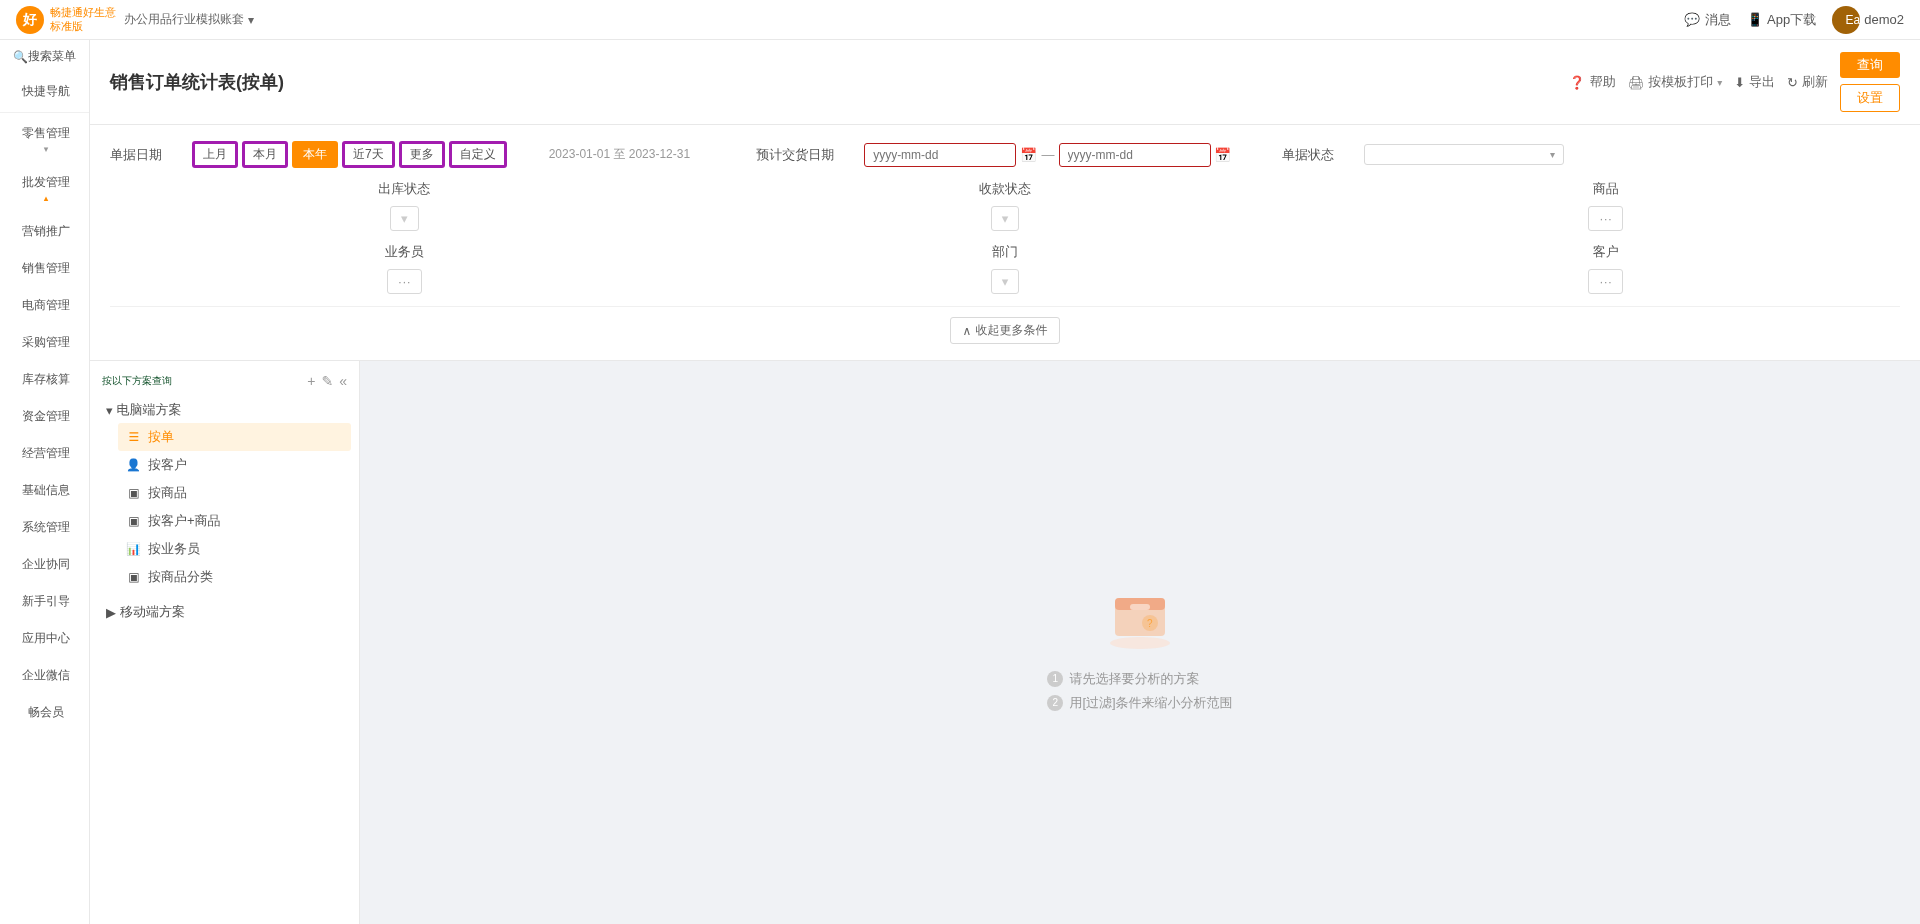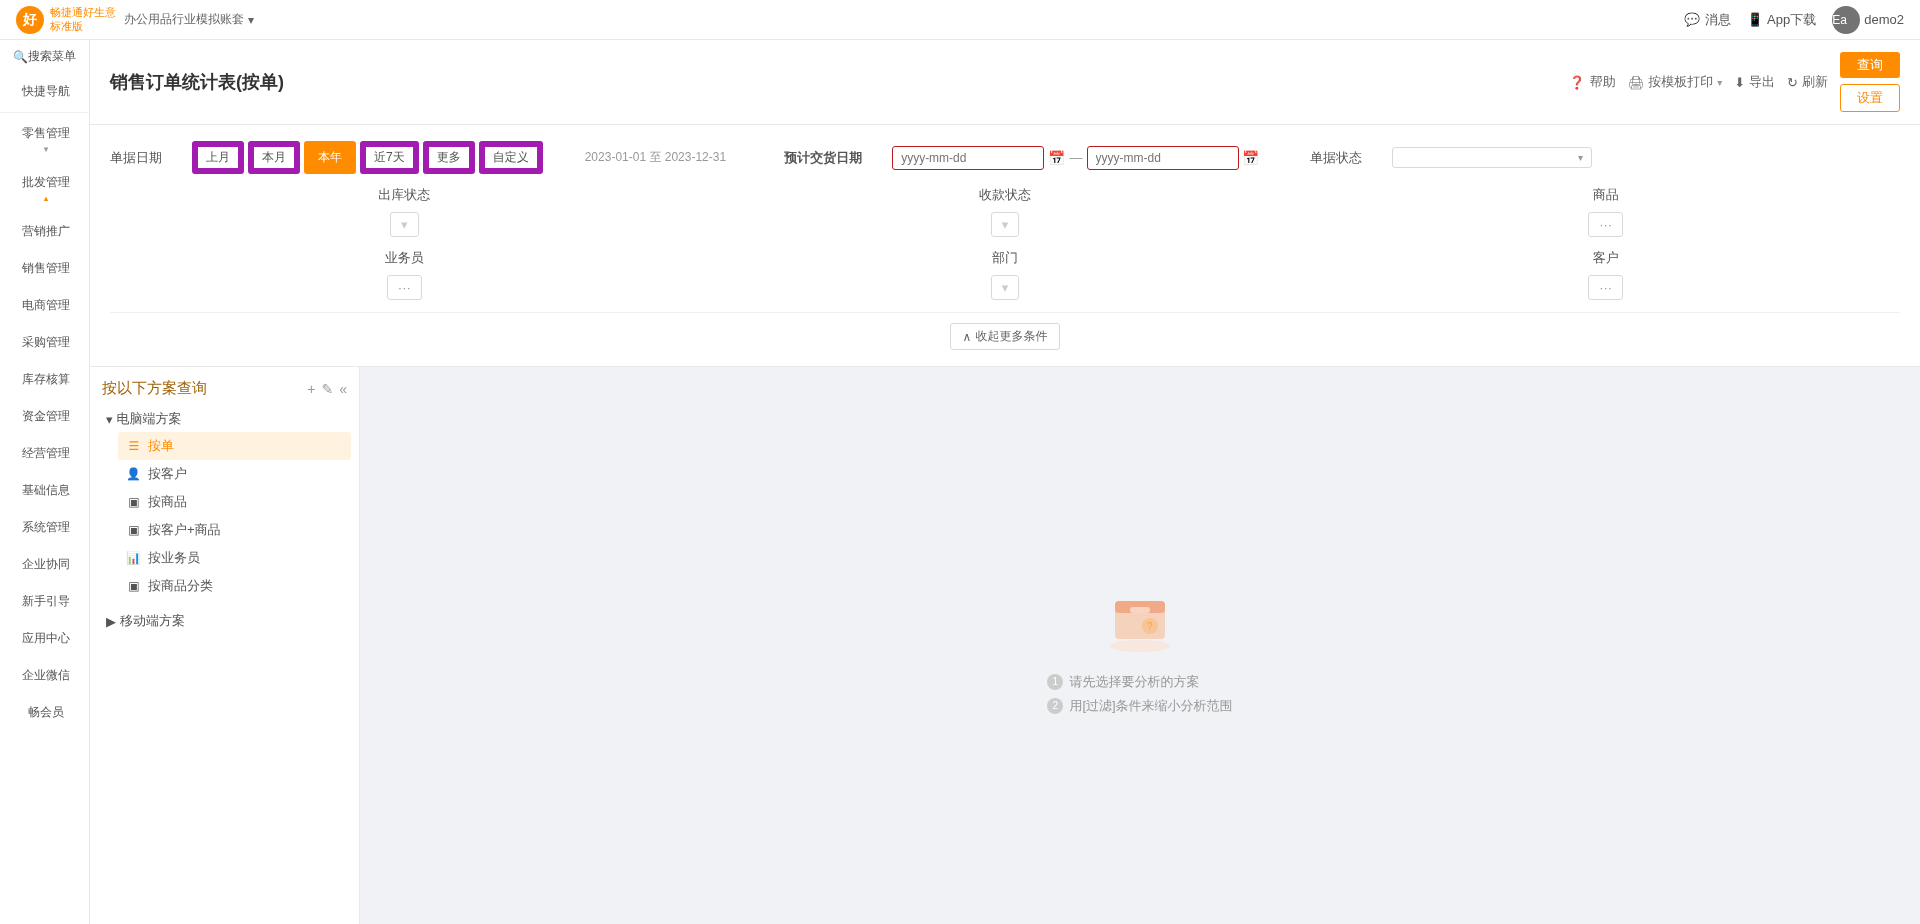--- a/index.html
+++ b/index.html
@@ -14,21 +14,21 @@
       background: #fff; height: 40px; padding: 0 16px;
       border-bottom: 1px solid #e8e8e8; flex-shrink: 0;
     }
     .top-bar-left { display: flex; align-items: center; gap: 8px; }
     .logo-area { display: flex; align-items: center; gap: 6px; }
     .logo-icon { width: 28px; height: 28px; background: #ff8c00; border-radius: 50%; display: flex; align-items: center; justify-content: center; color: #fff; font-size: 14px; font-weight: bold; }
     .logo-text { font-size: 11px; color: #ff8c00; line-height: 1.2; }
     .breadcrumb-area { display: flex; align-items: center; gap: 4px; font-size: 12px; color: #666; }
     .top-bar-right { display: flex; align-items: center; gap: 16px; font-size: 13px; color: #555; }
     .top-bar-right .item { display: flex; align-items: center; gap: 4px; cursor: pointer; }
-    .avatar { width: 28px; height: 28px; border-radius: 50%; background: #737373; display: flex; align-items: center; justify-content: flex-start; color: #fff; font-size: 12px; }
+    .avatar { width: 28px; height: 28px; border-radius: 50%; background: #a16207; display: flex; align-items: center; justify-content: flex-end; color: #fff; font-size: 12px; }
 
     
     .tab-bar {
       display: flex; align-items: center; background: #17b3a3; height: 40px; padding: 0 0 0 0;
       flex-shrink: 0;
     }
     .tab-item { 
       display: flex; align-items: center; padding: 0 16px; height: 40px; font-size: 13px;
       cursor: pointer; color: rgba(255,255,255,0.85); gap: 6px;
     }
@@ -77,21 +77,21 @@
 
     
     .filter-area { 
       background: #fff; padding: 16px 20px; border-bottom: 1px solid #e8e8e8;
       flex-shrink: 0;
     }
     .filter-row { display: flex; align-items: center; gap: 30px; margin-bottom: 12px; flex-wrap: wrap; }
     .filter-label { font-size: 13px; color: #555; white-space: nowrap; }
     .date-btns { display: flex; align-items: center; gap: 4px; }
     .date-btn { 
-      padding: 2px 8px; border: 6px solid #a21caf; border-radius: 3px; 
+      padding: 2px 8px; border: 3px solid #a21caf; border-radius: 3px; 
       background: #fff; cursor: pointer; font-size: 12px; color: #555;
     }
     .date-btn.active { background: #ff8c00; border-color: #ff8c00; color: #fff; }
     .date-range-text { font-size: 12px; color: #999; margin-left: 12px; }
     .filter-select { 
       display: flex; align-items: center; border: 1px solid #d9d9d9; border-radius: 3px;
       padding: 4px 8px; background: #fff; cursor: pointer; font-size: 13px; color: #555; gap: 4px; min-width: 140px;
     }
     .date-input-group { display: flex; align-items: center; gap: 4px; }
     .date-input { 
@@ -107,21 +107,21 @@
       border: 1px solid #d9d9d9; border-radius: 3px; background: #fff; margin: 0 auto;
     }
 
     
     .panel-container { display: flex; flex: 1; overflow: hidden; }
     .left-panel { 
       width: 270px; background: #fff; border-right: 1px solid #e8e8e8; 
       padding: 12px 8px; flex-shrink: 0; overflow-y: auto;
     }
     .panel-header { display: flex; align-items: center; justify-content: space-between; margin-bottom: 8px; padding: 0 4px; }
-    .panel-header-title { font-size: 15px; color: #a16207; }
+    .panel-header-title { font-size: 10px; color: #14532d; }
     .panel-icons { display: flex; gap: 6px; align-items: center; }
     .panel-icon { color: #999; cursor: pointer; font-size: 14px; }
     .tree-group-header { display: flex; align-items: center; gap: 4px; font-size: 13px; color: #555; padding: 4px 8px; cursor: pointer; }
     .tree-children { padding-left: 20px; }
     .tree-sub-item { 
       display: flex; align-items: center; gap: 6px; padding: 5px 8px; 
       cursor: pointer; font-size: 13px; color: #555; border-radius: 3px;
     }
     .tree-sub-item.selected { background: #fff3e0; color: #ff8c00; font-weight: 500; }
     .tree-sub-icon { width: 16px; height: 16px; display: inline-flex; align-items: center; justify-content: center; font-size: 12px; }
@@ -296,21 +296,21 @@
           <div class="date-btns">
             <button class="date-btn">上月</button>
             <button class="date-btn">本月</button>
             <button class="date-btn active">本年</button>
             <button class="date-btn">近7天</button>
             <button class="date-btn">更多</button>
             <button class="date-btn">自定义</button>
           </div>
           <span class="date-range-text">2023-01-01 至 2023-12-31</span>
 
-          <span class="filter-label" style="margin-left:28px;font-weight:bold;">预计交货日期</span>
+          <span class="filter-label" style="margin-left:36px;">预计交货日期</span>
           <div class="date-input-group">
             <input class="date-input" type="text" placeholder="yyyy-mm-dd" style="">
             <span class="cal-icon">📅</span>
             <span class="date-dash">—</span>
             <input class="date-input" type="text" placeholder="yyyy-mm-dd" style="">
             <span class="cal-icon">📅</span>
           </div>
 
           <span class="filter-label" style="margin-left:20px;">单据状态</span>
           <div class="filter-select" style="flex:1;max-width:200px;">

